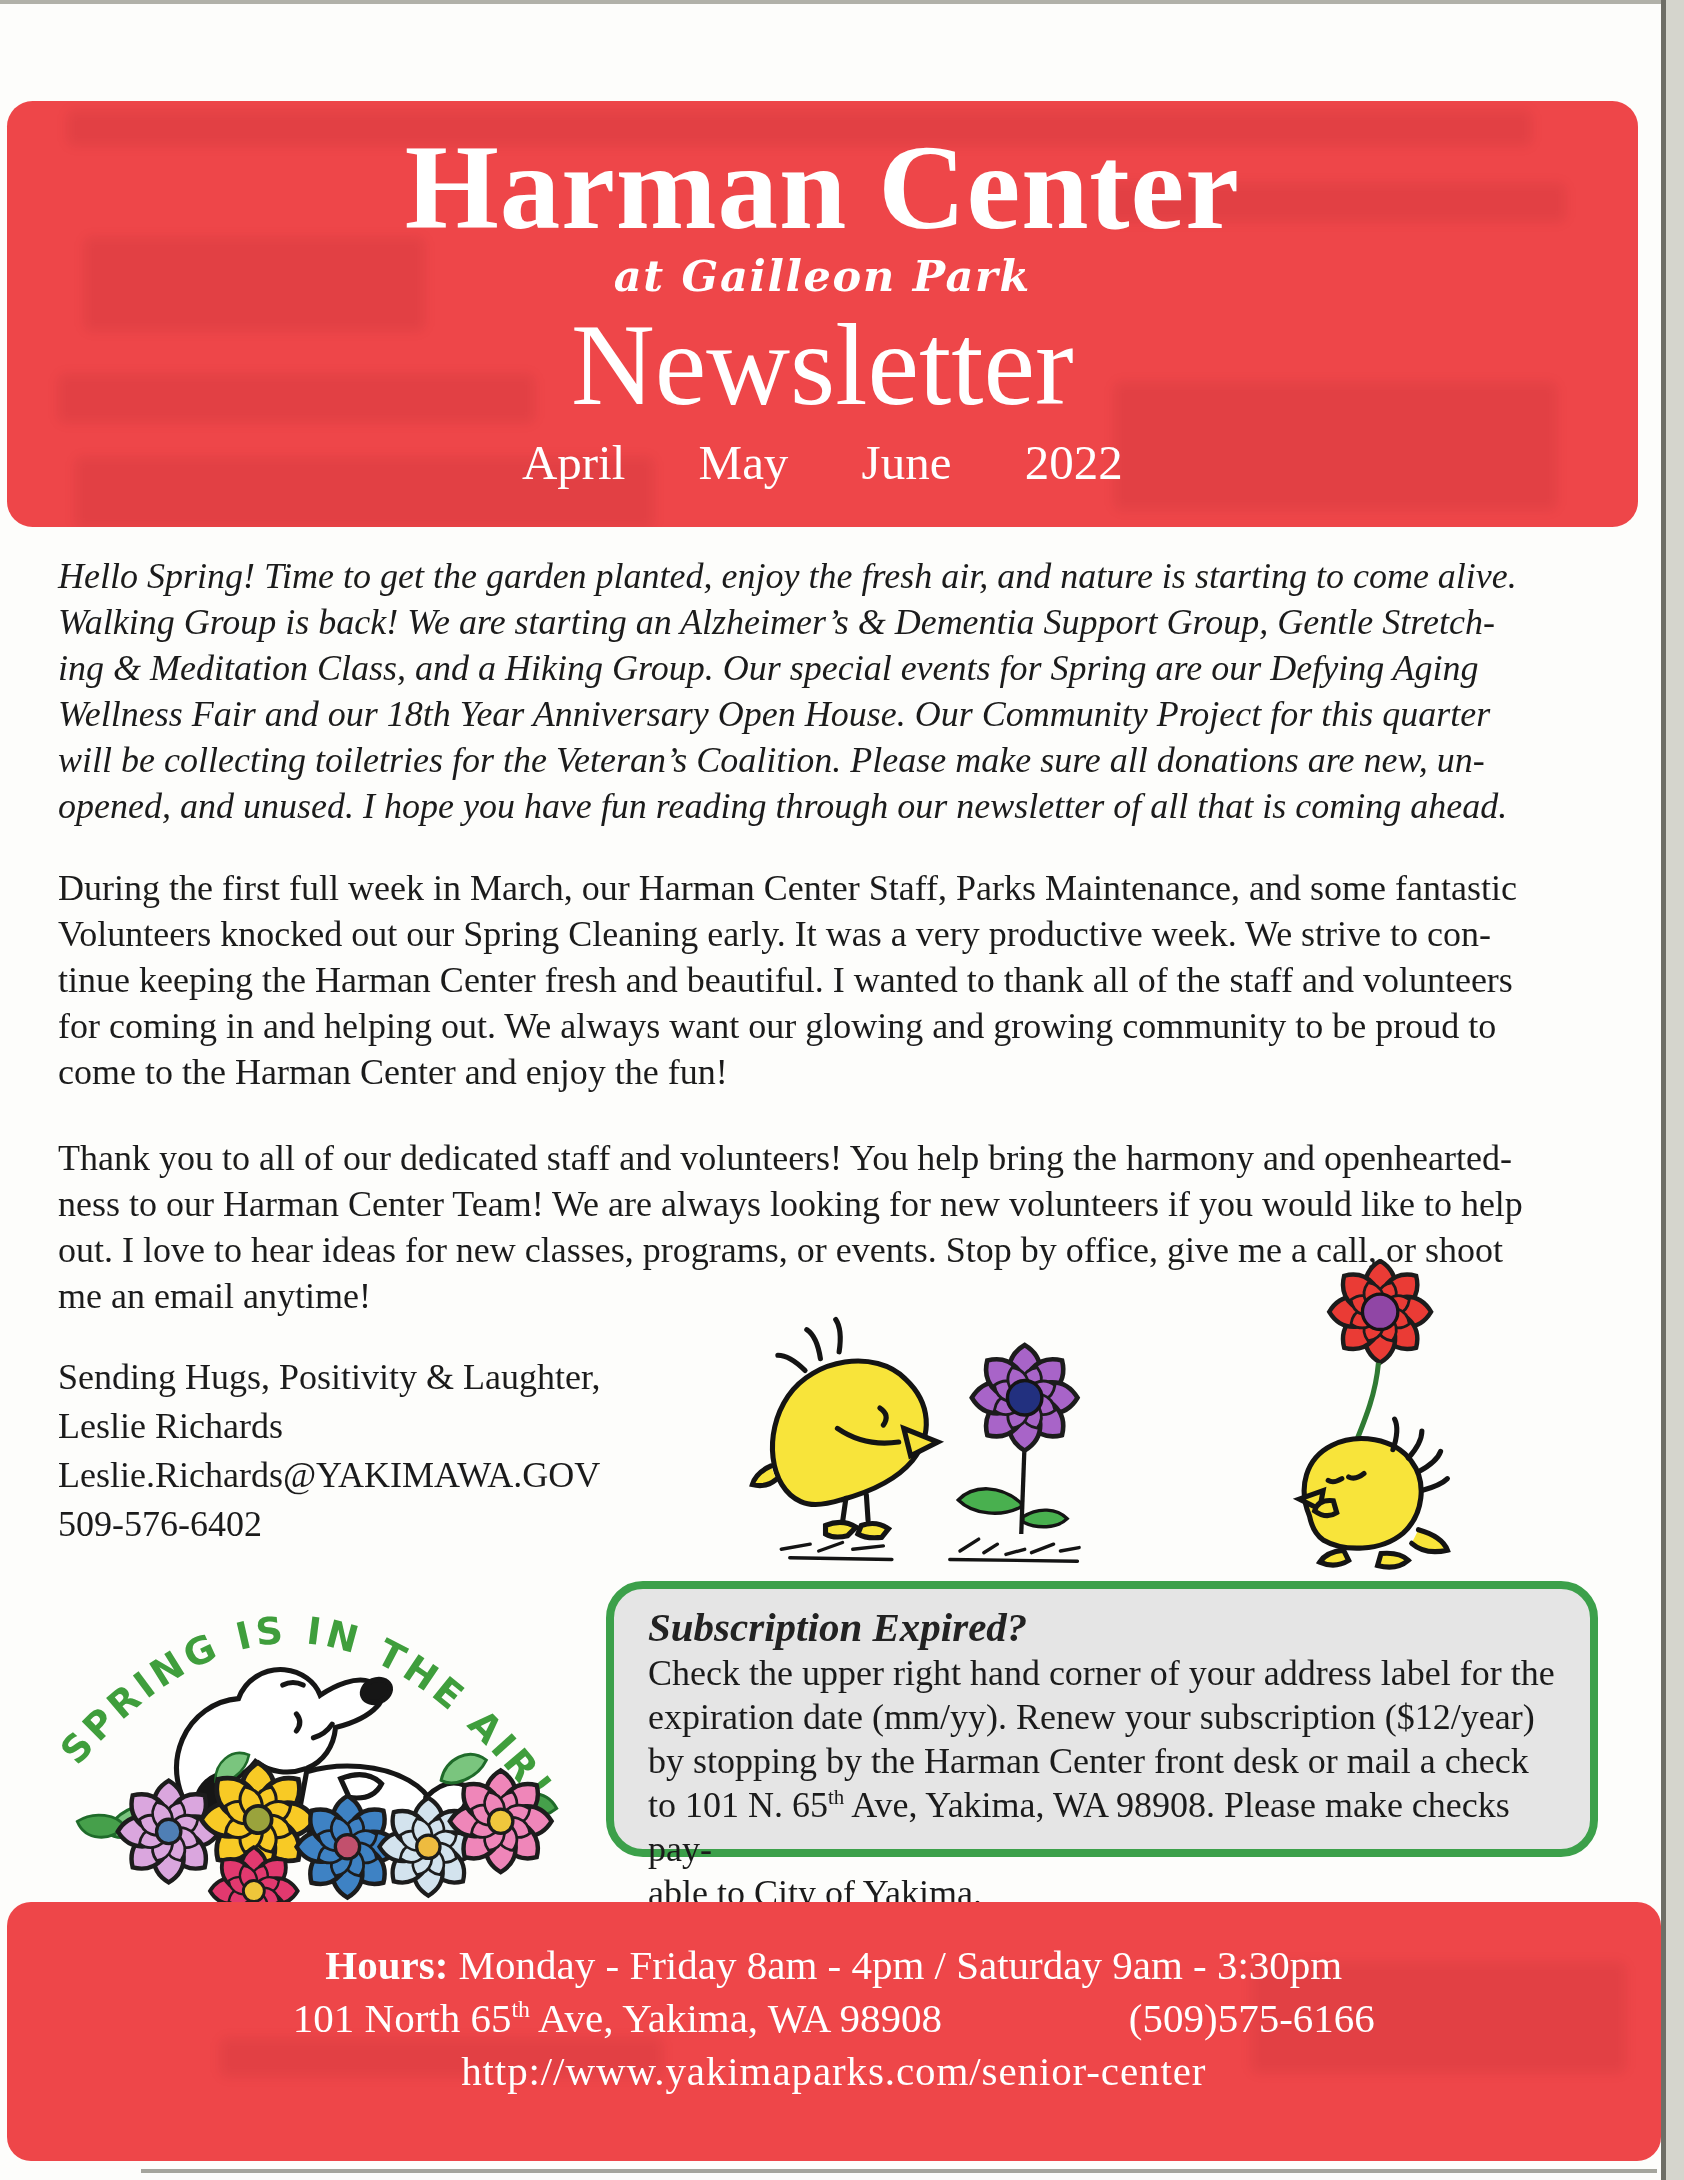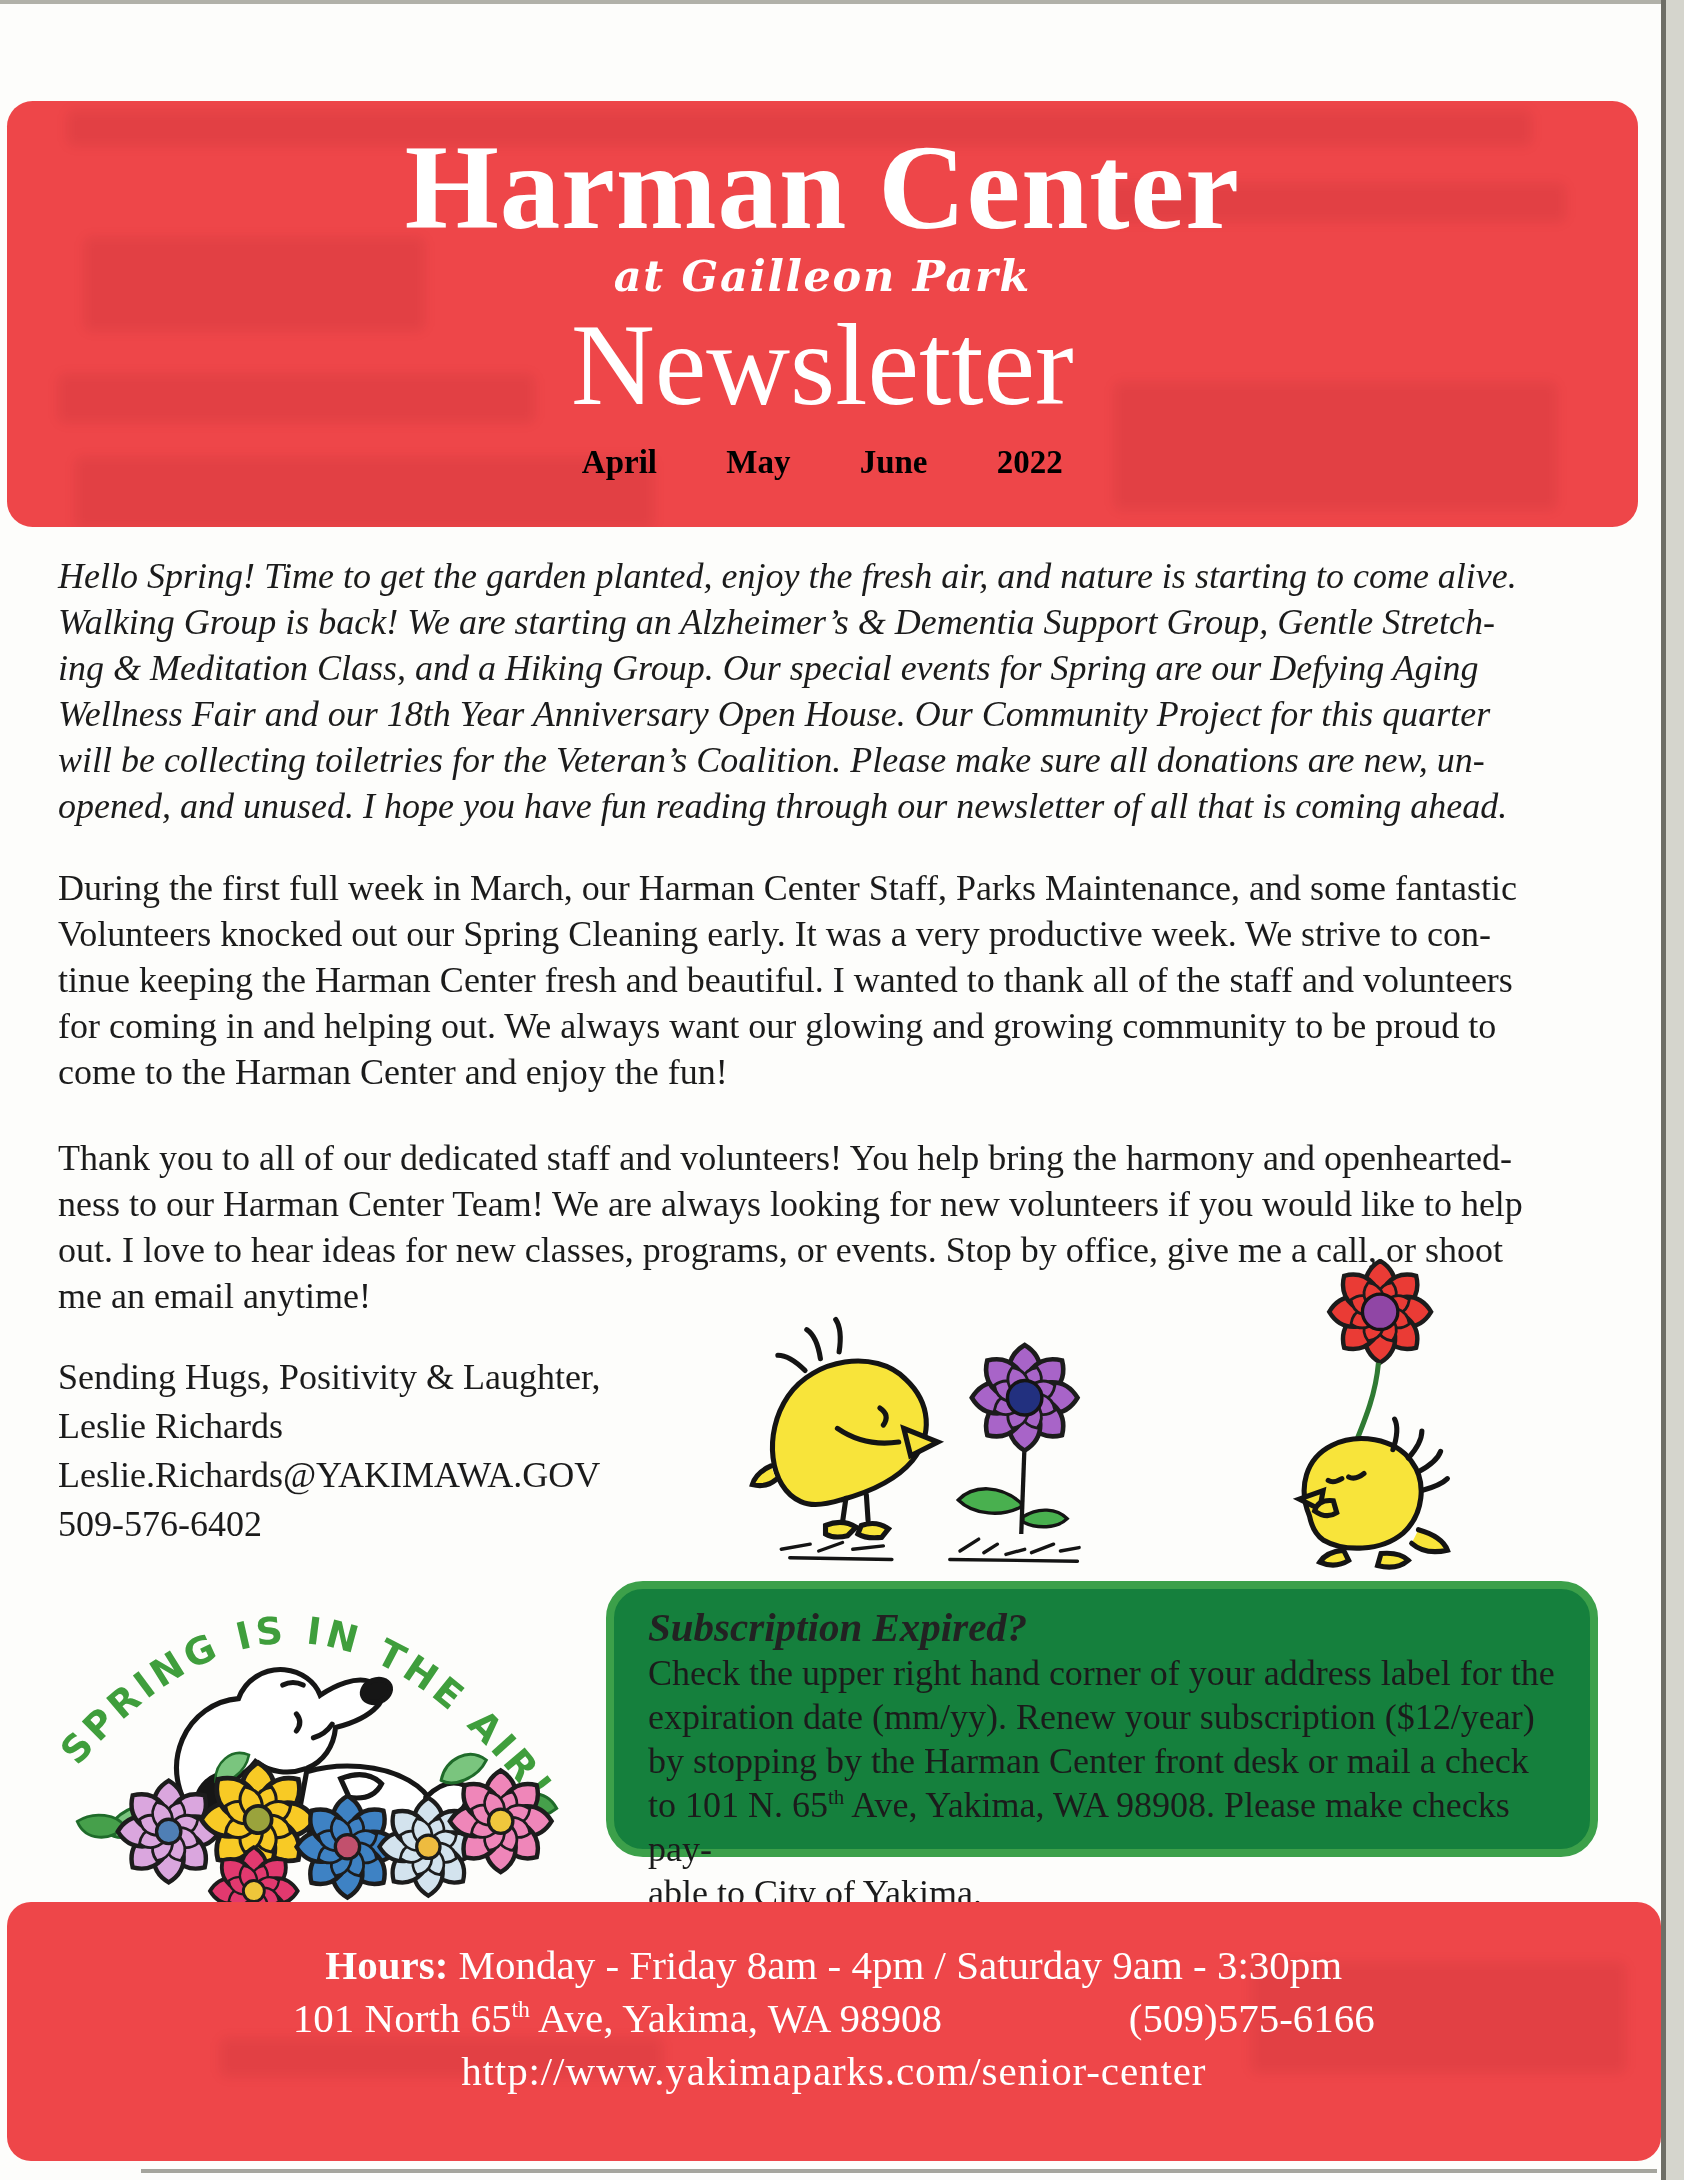--- a/index.html
+++ b/index.html
@@ -27,23 +27,22 @@
   }
   .hdr-sub{
     margin:0;font-size:43px;line-height:49px;color:#ffffff;
     font-style:italic;font-weight:bold;
     font-family:"DejaVu Serif", serif;letter-spacing:1.7px;
   }
   .hdr-pub{
     margin:4px;font-size:116px;line-height:121px;font-weight:normal;color:#ffffff;
   }
   .hdr-months{
-    margin:0;padding-top:5.1px;font-size:33px;line-height:55px;color:#000000;
+    margin:0;padding-top:5.1px;font-size:49px;line-height:55px;color:#ffffff;
     word-spacing:61px;
-    font-weight:bold;
   }
   .ghost{position:absolute;background:rgba(110,12,18,0.09);filter:blur(5.1px);border-radius:8.5px;pointer-events:none;}
   
   .para{
     position:absolute;left:58px;width:1593px;
     font-size:36px;line-height:46px;white-space:pre-line;
   }
   .p1{top:553px;font-style:italic;}
   .p2{top:865px;}
   .p3{top:1135px;}
@@ -53,21 +52,21 @@
   }
   
   .illus{position:absolute;}
   .illus svg{display:block;width:100%;height:100%;}
   .woodstock-left{left:737px;top:1299px;width:400px;height:281px;}
   .woodstock-right{left:1214px;top:1259px;width:294px;height:332px;}
   .snoopy{left:41px;top:1552px;width:521px;height:375px;}
   
   .subbox{
     position:absolute;left:606px;top:1581px;width:992px;height:276px;
-    background:#15803d;border:8.5px solid #3ca04a;border-radius:37px;
+    background:#e5e5e5;border:8.5px solid #3ca04a;border-radius:37px;
     box-sizing:border-box;padding:13.6px 31px 0 34px;
   }
   .subbox-title{
     font-size:41px;line-height:48px;font-weight:bold;font-style:italic;color:#222;
     margin:0;
   }
   .subbox-body{
     font-size:36px;line-height:44px;white-space:pre-line;color:#1b1b1b;
   }
   .sup{font-size:0.58em;vertical-align:super;line-height:0;}

